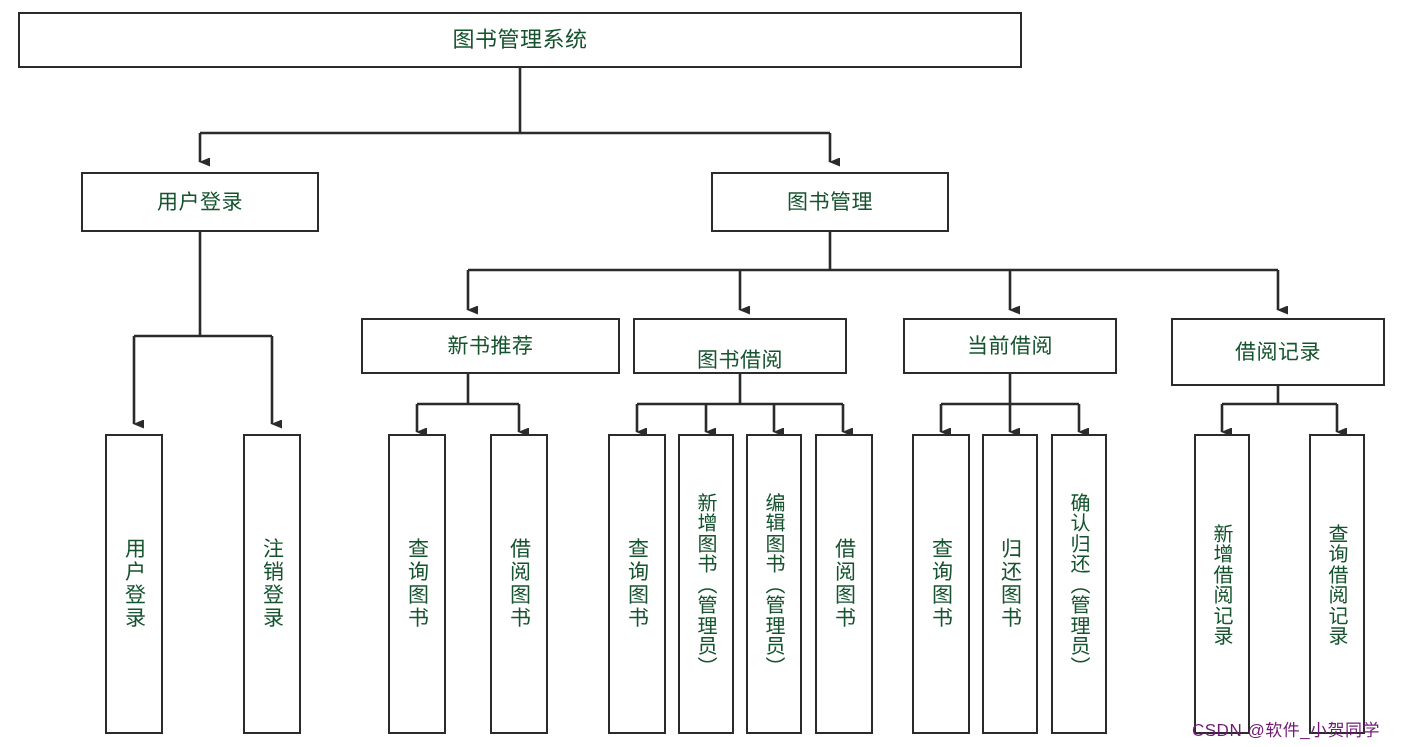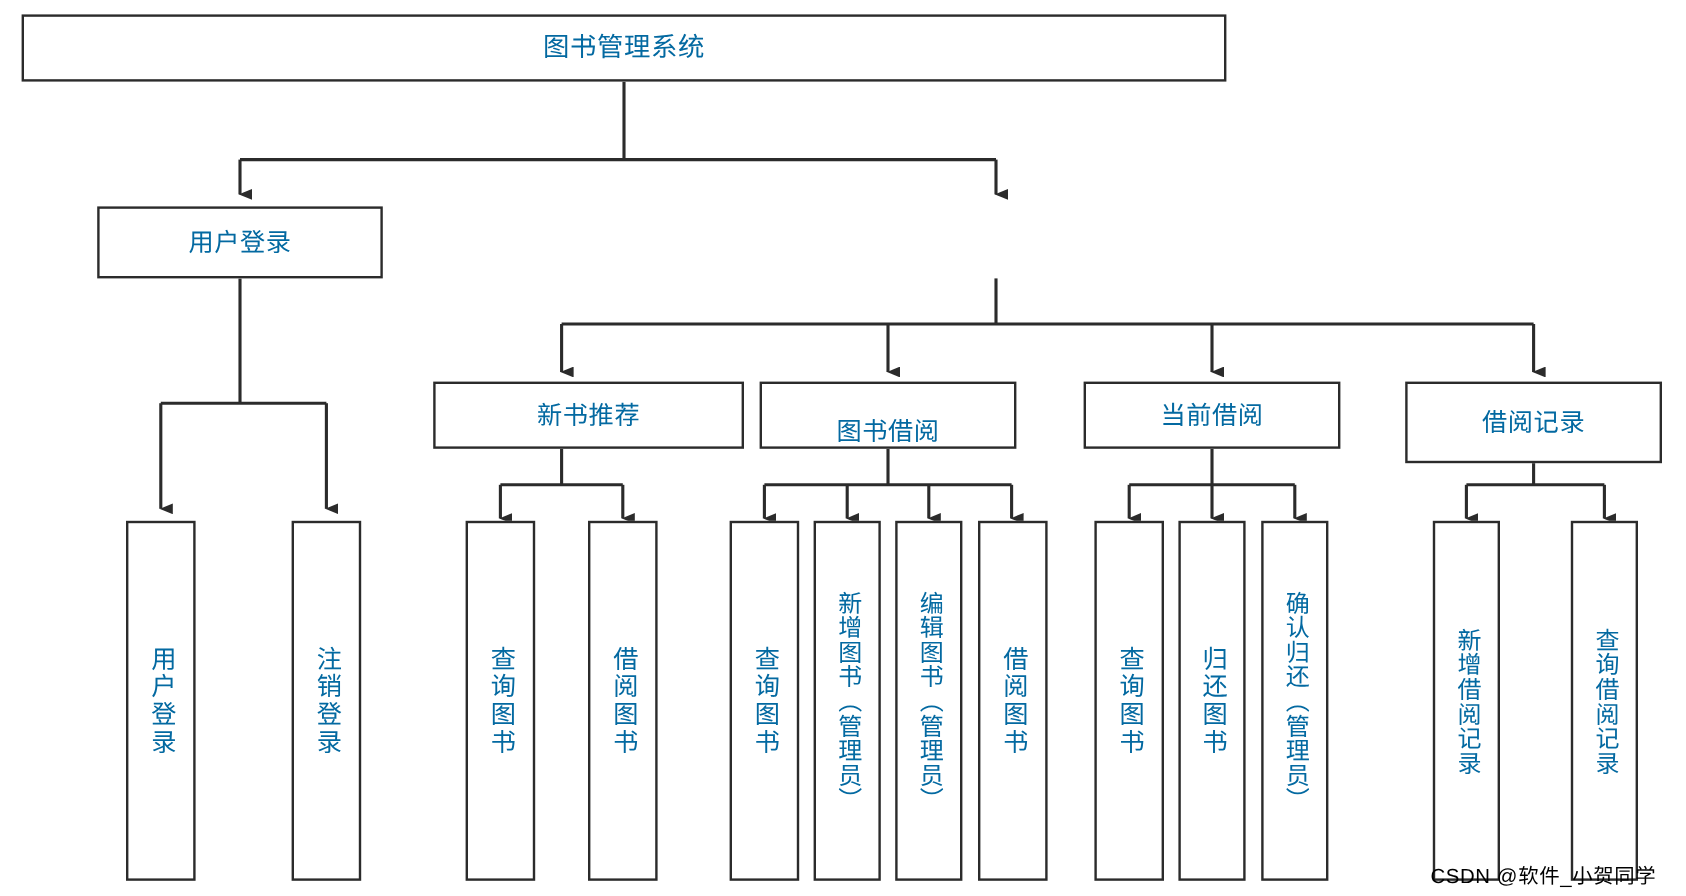--- a/index.html
+++ b/index.html
@@ -29,22 +29,21 @@
   }
   .node {
     position: absolute;
     box-sizing: border-box;
     border: 2px solid #2b2b2b;
     background: #ffffff;
     display: flex;
     align-items: center;
     justify-content: center;
     text-align: center;
-    color: #0369a1;
-    font-family: Liberation Serif, serif;
+    color: #14532d;
   }
   .node .label {
     display: block;
     line-height: 1.08;
     letter-spacing: 0.5px;
   }
   
   .node.horiz .label {
     writing-mode: horizontal-tb;
     font-size: 21px;
@@ -65,21 +64,21 @@
     white-space: nowrap;
     max-height: 100%;
   }
   .node.vert.tall .label {
     font-size: 20px;
     letter-spacing: 0.5px;
   }
   .watermark {
     position: absolute;
     font-size: 17px;
-    color: #000000;
+    color: #701a75;
     white-space: nowrap;
     letter-spacing: 0.5px;
   }
 </style>
 </head>
 <body>
 
 <div id="diagram-root">
 
   <svg class="wires" viewBox="0 0 1405 747">
@@ -133,20 +132,23 @@
   </svg>
 
   <div class="node horiz root" style="left:18px; top:12px; width:1004px; height:56px;">
     <span class="label">图书管理系统</span>
   </div>
 
   <div class="node horiz" style="left:81px; top:172px; width:238px; height:60px;">
     <span class="label">用户登录</span>
   </div>
 
+  <div class="node horiz" style="left:711px; top:172px; width:238px; height:60px;">
+    <span class="label">图书管理</span>
+  </div>
 
   <div class="node horiz" style="left:361px; top:318px; width:259px; height:56px;">
     <span class="label">新书推荐</span>
   </div>
 
   <div class="node horiz" style="left:633px; top:318px; width:214px; height:56px;align-items:flex-end;">
     <span class="label">图书借阅</span>
   </div>
 
   <div class="node horiz" style="left:903px; top:318px; width:214px; height:56px;">

